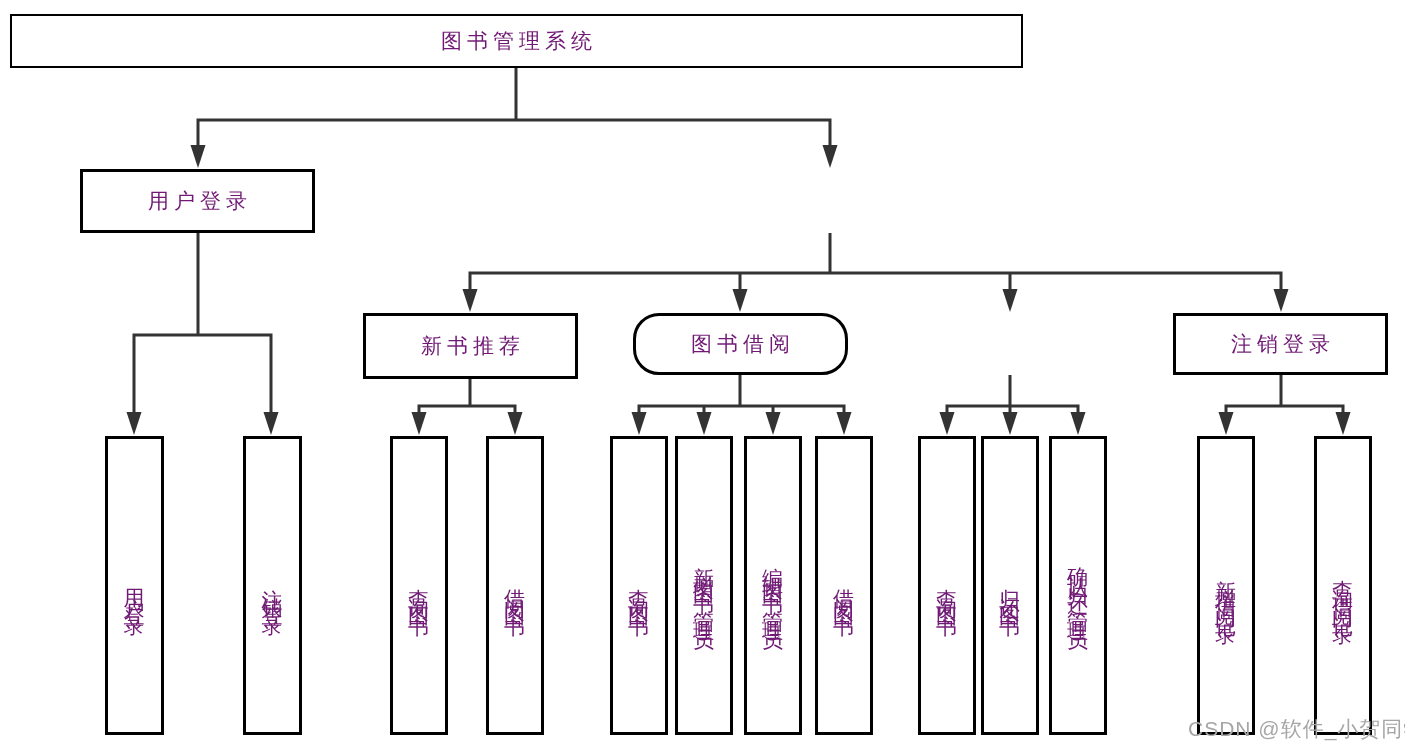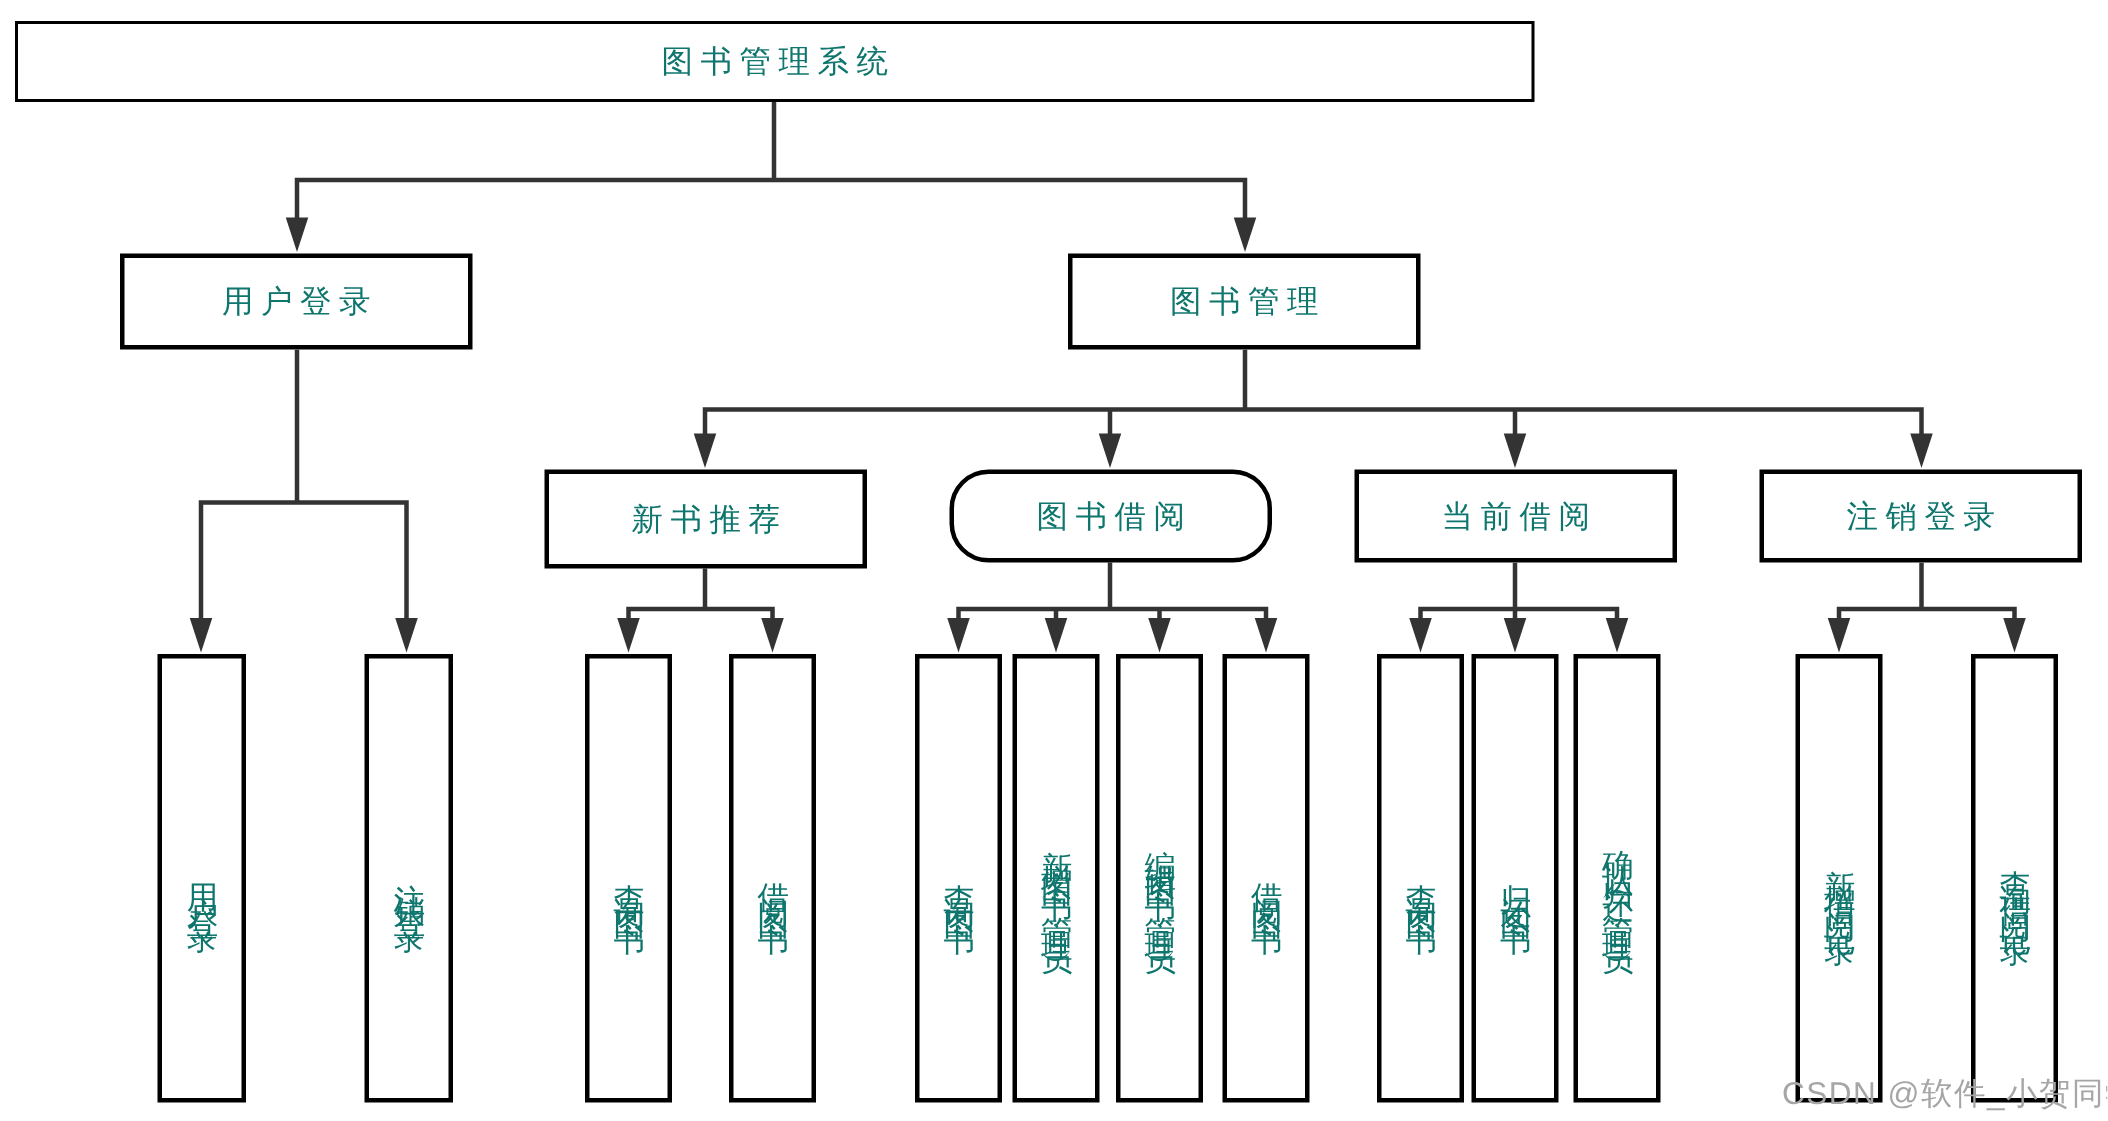--- a/index.html
+++ b/index.html
@@ -19,21 +19,21 @@
     position: absolute;
     left: 0;
     top: 0;
     z-index: 1;
   }
   .node {
     position: absolute;
     box-sizing: border-box;
     background: #ffffff;
     border: 3px solid #000000;
-    color: #0f766e;
+    color: #701a75;
     display: flex;
     align-items: center;
     justify-content: center;
     z-index: 2;
   }
   .node.h {
     font-size: 21px;
     letter-spacing: 5px;
     text-indent: 5px;
     white-space: nowrap;
@@ -110,32 +110,26 @@
     </g>
   </svg>
 
   <div class="node h root" style="left:10px; top:14px; width:1013px; height:54px;">
     <span>图书管理系统</span>
   </div>
 
   <div class="node h" style="left:80px; top:169px; width:235px; height:64px;">
     <span>用户登录</span>
   </div>
-  <div class="node h" style="left:712px; top:169px; width:235px; height:64px;">
-    <span>图书管理</span>
-  </div>
 
   <div class="node h" style="left:363px; top:313px; width:215px; height:66px;">
     <span>新书推荐</span>
   </div>
   <div class="node h" style="left:633px; top:313px; width:215px; height:62px;border-radius:26px;">
     <span>图书借阅</span>
-  </div>
-  <div class="node h" style="left:903px; top:313px; width:215px; height:62px;">
-    <span>当前借阅</span>
   </div>
   <div class="node h" style="left:1173px; top:313px; width:215px; height:62px;">
     <span>注销登录</span>
   </div>
 
   <div class="node leaf" style="left:105px; top:436px; width:59px; height:299px;">
     <span class="vtext">用户登录</span>
   </div>
   <div class="node leaf" style="left:243px; top:436px; width:59px; height:299px;">
     <span class="vtext">注销登录</span>

